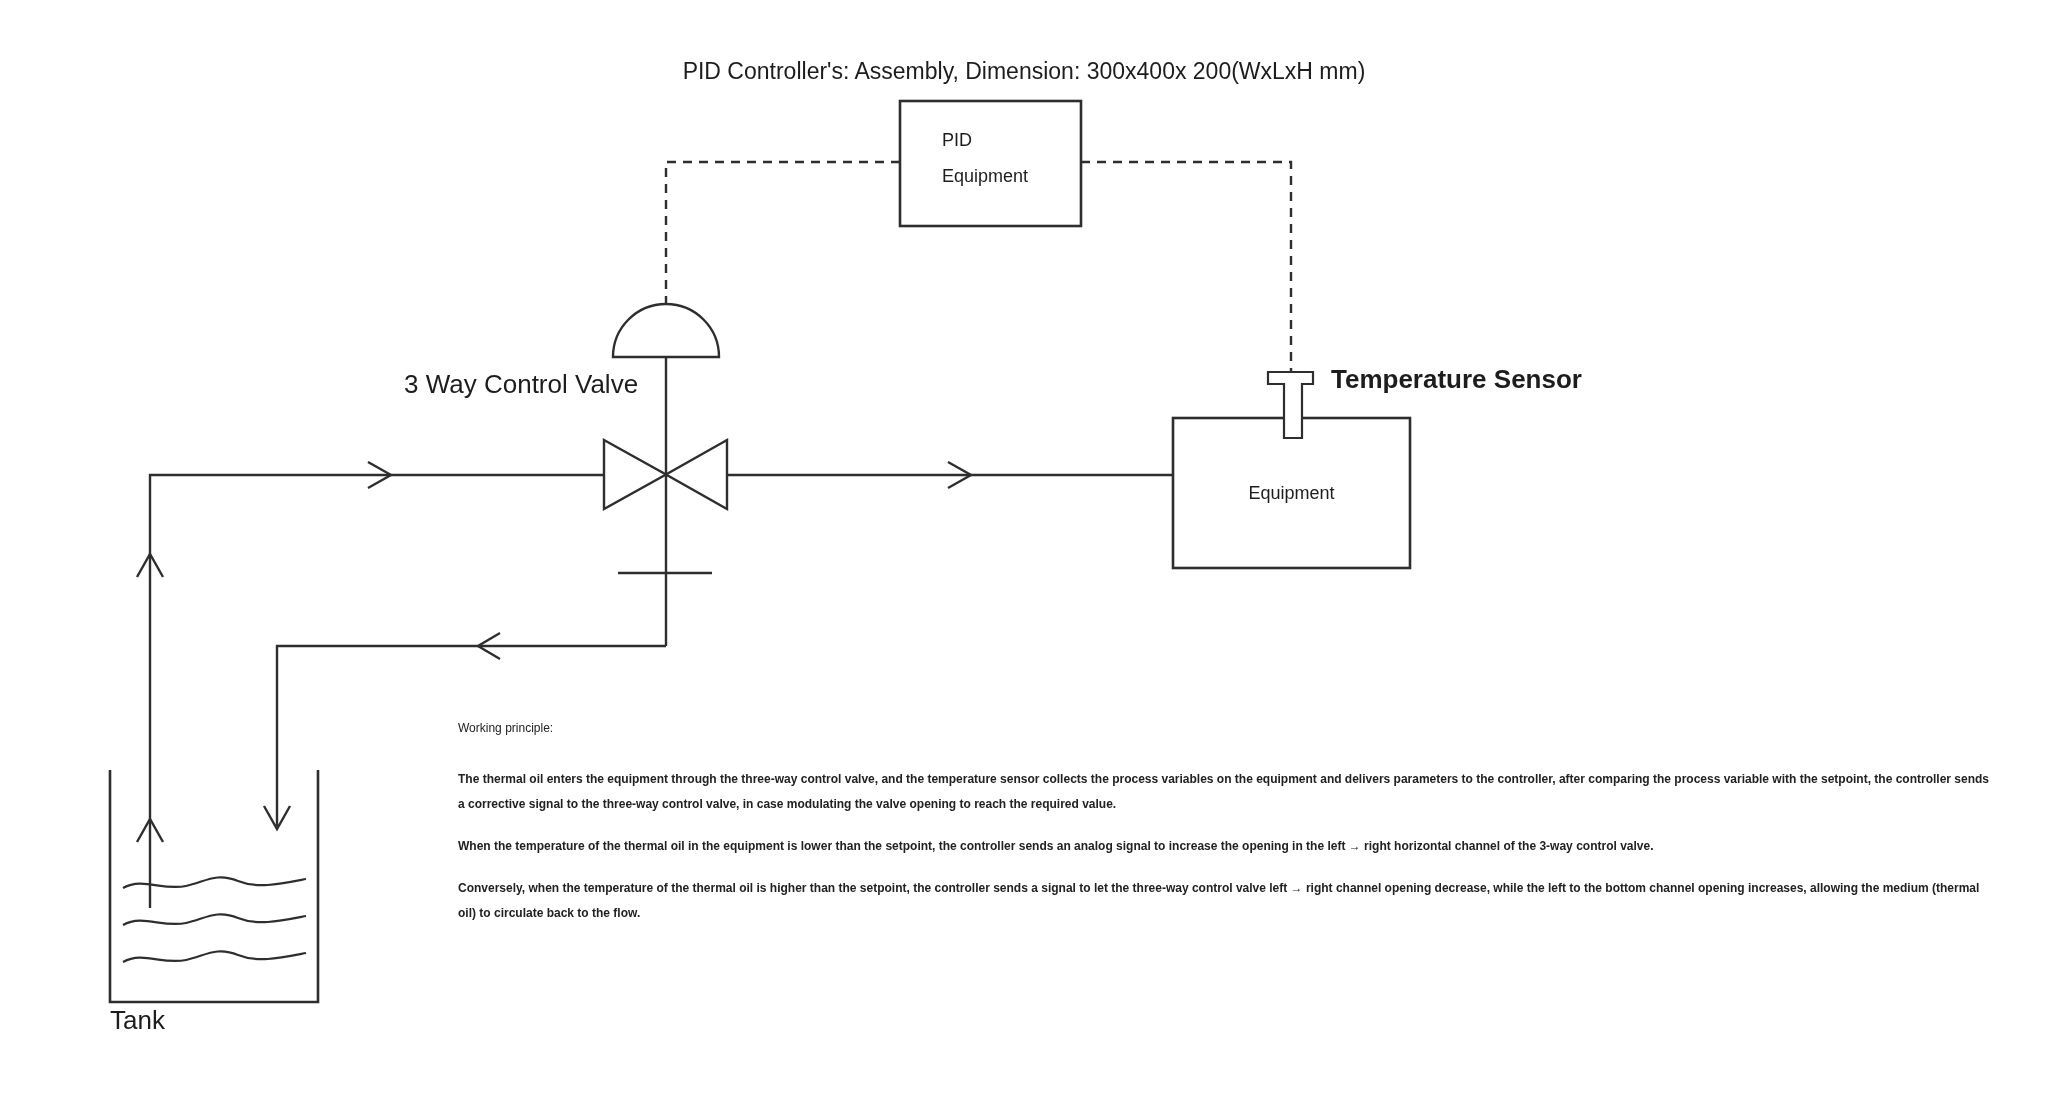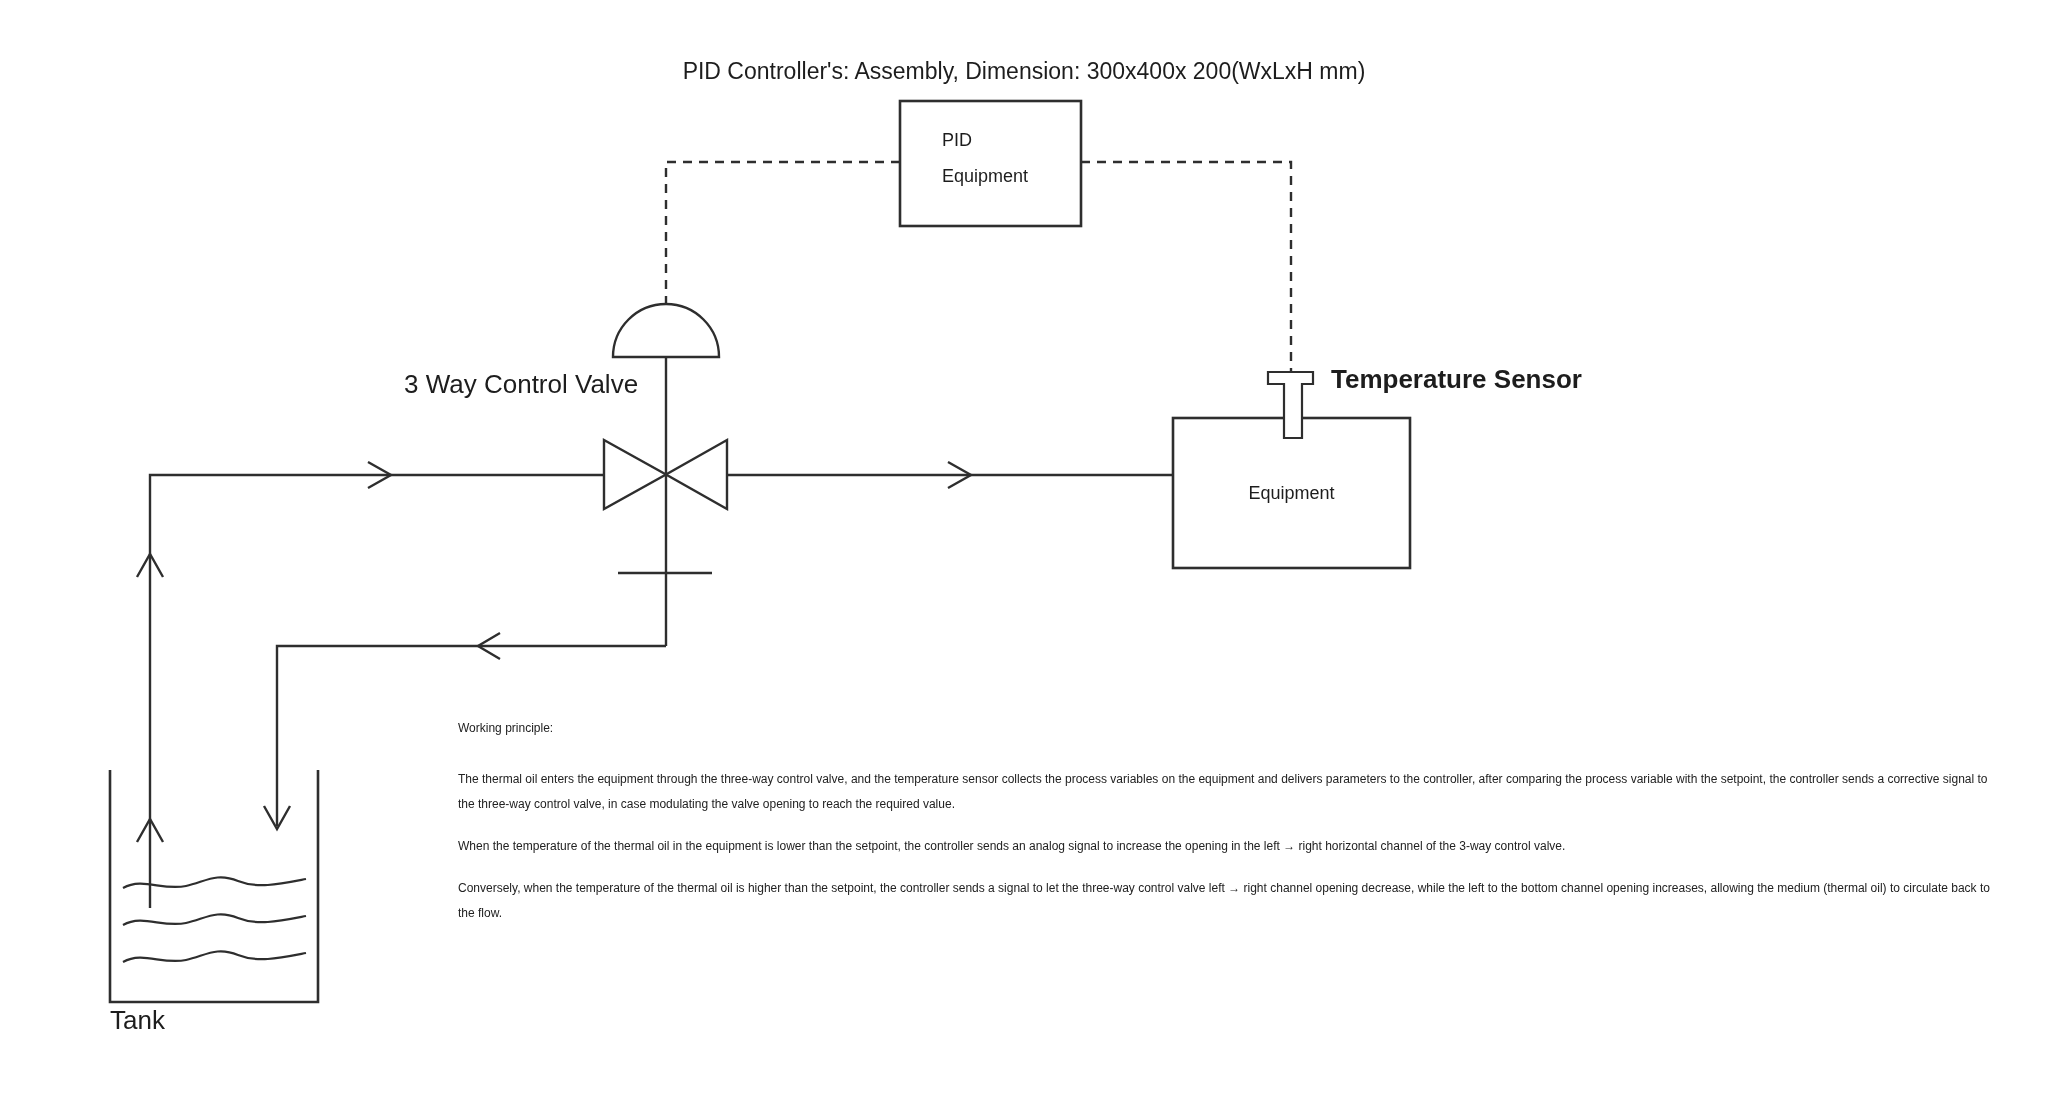--- a/index.html
+++ b/index.html
@@ -78,20 +78,21 @@
     width: 1540px;
     font-size: 12px;
     line-height: 25px;
     color: #222222;
   }
   .principle .heading {
     margin: 0 0 26px 0;
   }
   .principle p {
     margin: 0 0 17px 0;
+    font-weight: bold;
   }
 </style>
 </head>
 <body>
 
 <div class="canvas">
 
   <svg width="2048" height="1104" viewBox="0 0 2048 1104">
     <g fill="none" stroke="#2e2e2e" stroke-width="2.4">
 

